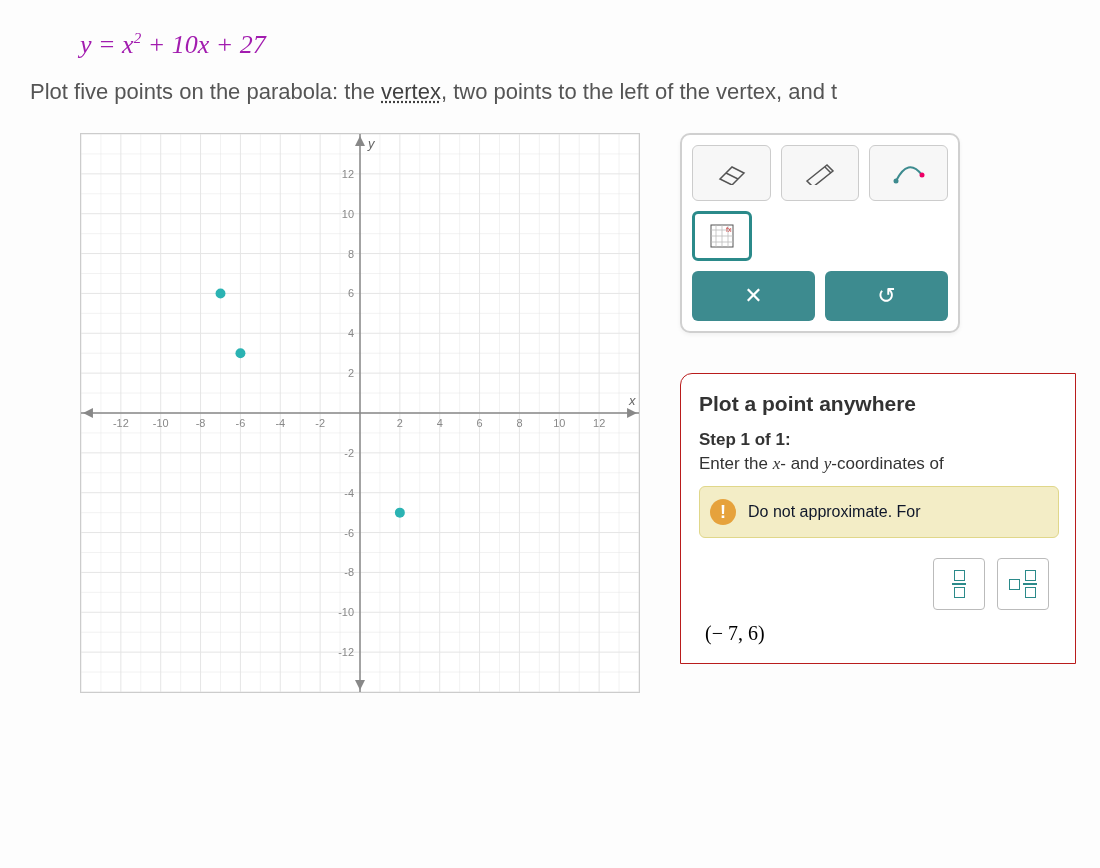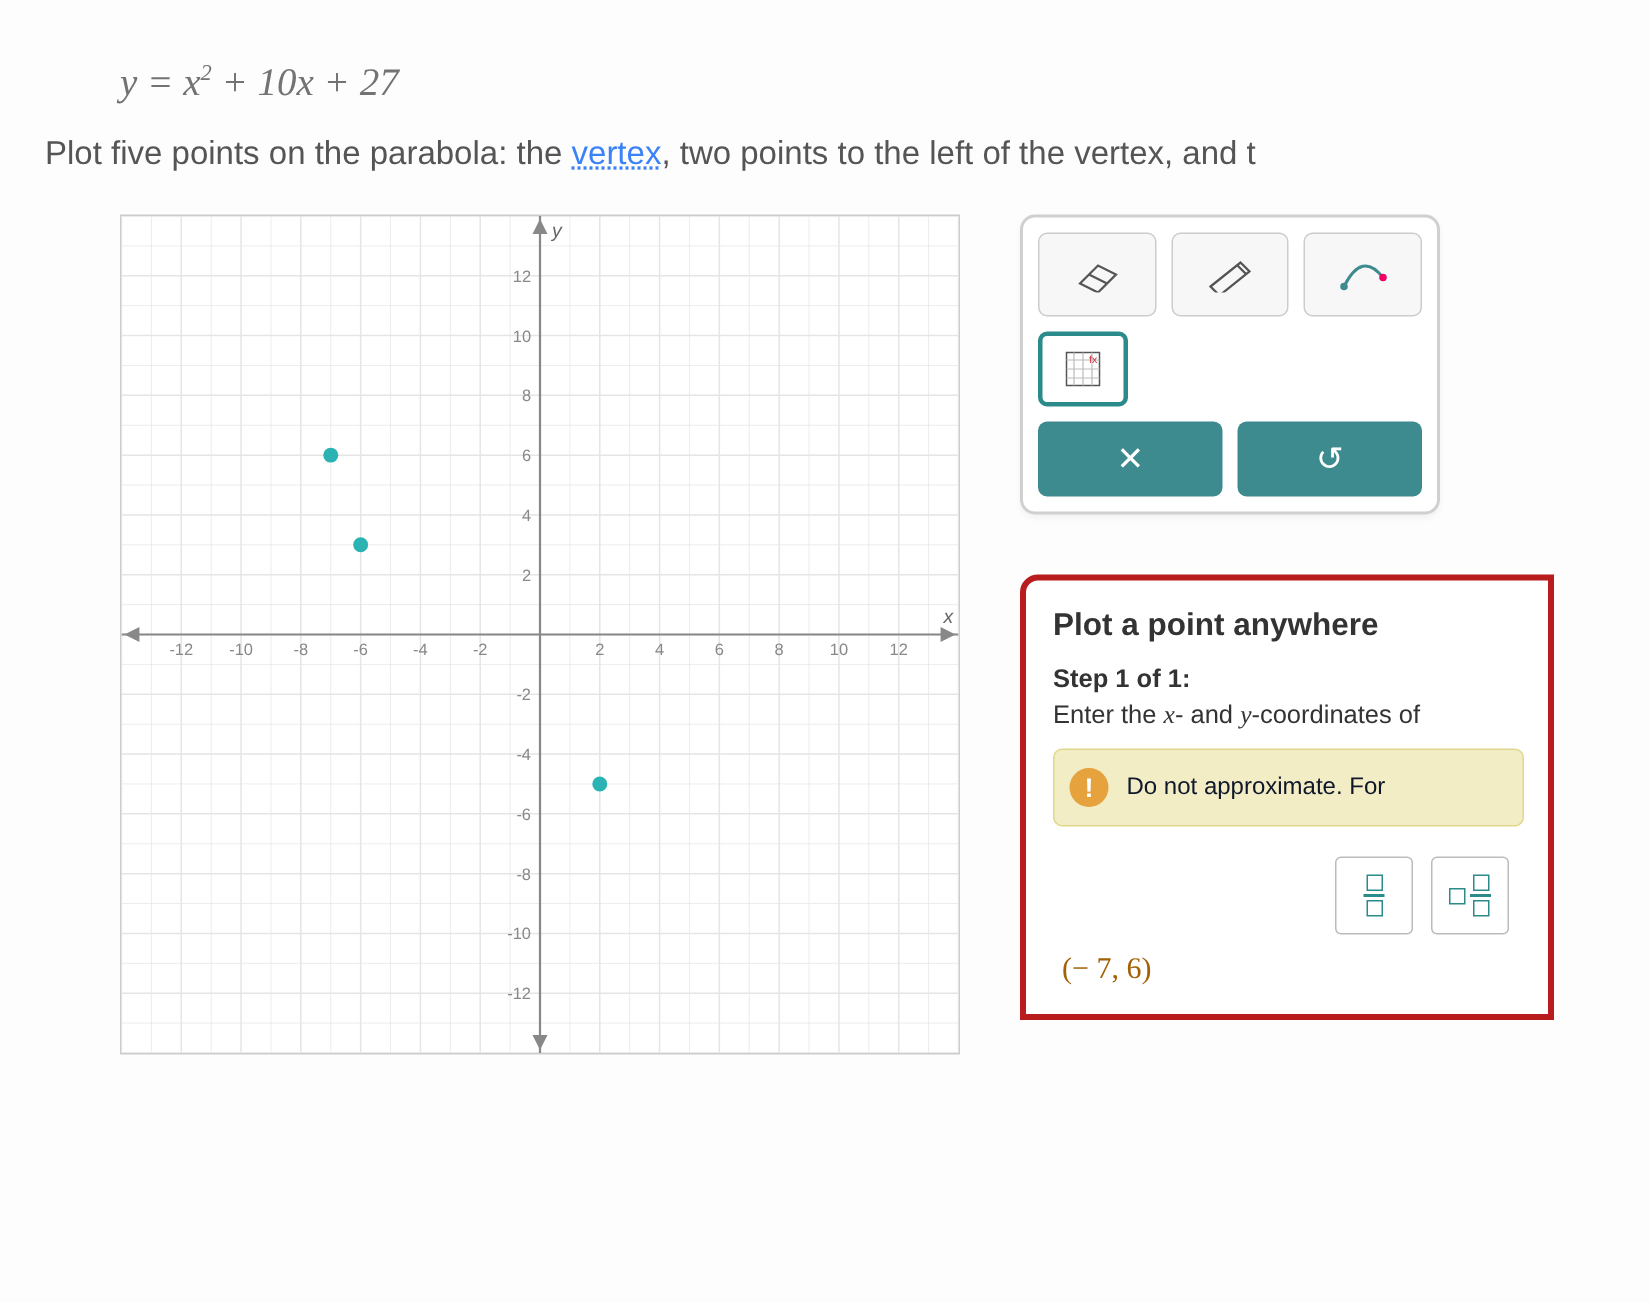--- a/index.html
+++ b/index.html
@@ -9,31 +9,31 @@
     font-family: Arial, Helvetica, sans-serif;
     color: #333;
     background: #fdfdfd;
     width: 1100px;
     overflow: hidden;
   }
   .equation {
     font-family: 'Times New Roman', serif;
     font-size: 26px;
     font-style: italic;
-    margin: 20px 0 15px 50px;
-    color: #737373;
+    margin: 10px 0 15px 50px;
+    color: #a21caf;
   }
   .sup { font-size: 15px; vertical-align: super; }
   .instructions {
     font-size: 22px;
     line-height: 1.5;
     color: #555;
     margin-bottom: 25px;
   }
-  .link-word { color: #3b82f6; text-decoration: underline dotted; cursor: pointer; }
+  .link-word { color: #404040; text-decoration: underline dotted; cursor: pointer; }
   .workspace { display: flex; gap: 40px; align-items: flex-start; }
   .graph-box {
     width: 560px; height: 560px;
     border: 1px solid #ccc;
     background: #fff;
     position: relative;
     margin-left: 50px;
   }
   .graph-box svg { width: 100%; height: 100%; display: block; }
   .right-col { flex: 1; min-width: 0; }
@@ -71,24 +71,24 @@
     border: none;
     border-radius: 6px;
     font-size: 22px;
     display: flex;
     align-items: center;
     justify-content: center;
     cursor: pointer;
   }
   .hint-panel {
     margin-top: 40px;
-    border: 4px solid #b91c1c;
+    border: 1px solid #b91c1c;
     border-top-left-radius: 12px;
     padding: 18px 16px 18px 18px;
-    width: 356px;
+    width: 396px;
     background: #fff;
   }
   .hint-title { font-size: 21px; font-weight: bold; color: #333; margin-bottom: 14px; }
   .hint-step { font-size: 17px; color: #333; margin-bottom: 4px; }
   .hint-step strong { font-weight: bold; }
   .hint-sub { font-size: 17px; color: #333; margin-bottom: 12px; }
   .mathit { font-family: 'Times New Roman', serif; font-style: italic; }
   .warn-box {
     background: #f3edc6;
     border: 1px solid #e0d78a;
@@ -124,21 +124,21 @@
     font-size: 14px;
     color: #2b8a8a;
   }
   .frac-stack { display: flex; flex-direction: column; align-items: center; line-height: 1; }
   .frac-stack .bar { width: 14px; height: 2px; background: #2b8a8a; margin: 2px 0; }
   .frac-sq { width: 11px; height: 11px; border: 1.5px solid #2b8a8a; }
   .mixed { display: flex; align-items: center; gap: 3px; }
   .coord {
     font-family: 'Times New Roman', serif;
     font-size: 20px;
-    color: #a16207;
+    color: #000000;
     padding-left: 6px;
   }
 </style>
 </head>
 <body>
 
 <div class="equation">
   <span>y</span> = <span>x</span><span class="sup">2</span><span> + 10x + 27</span>
 </div>
 

